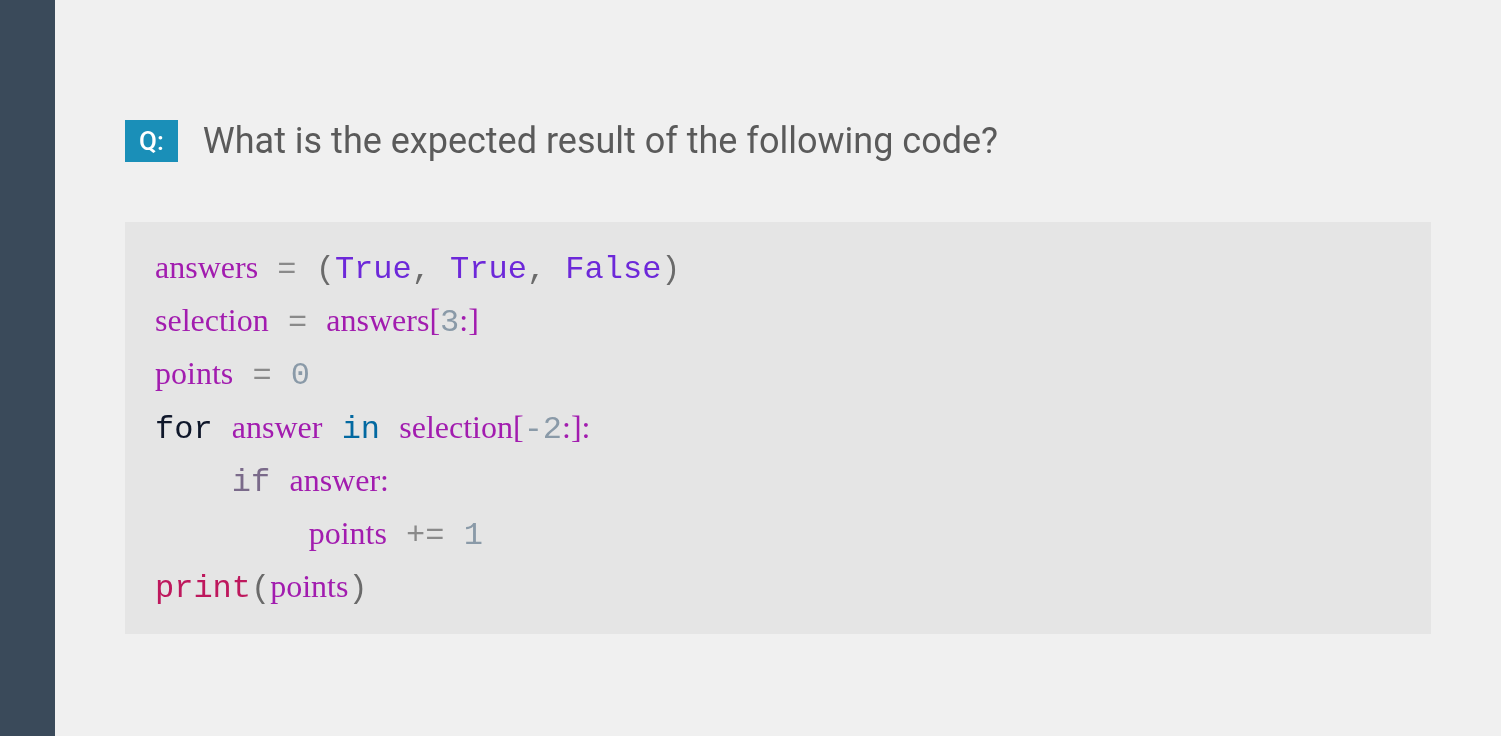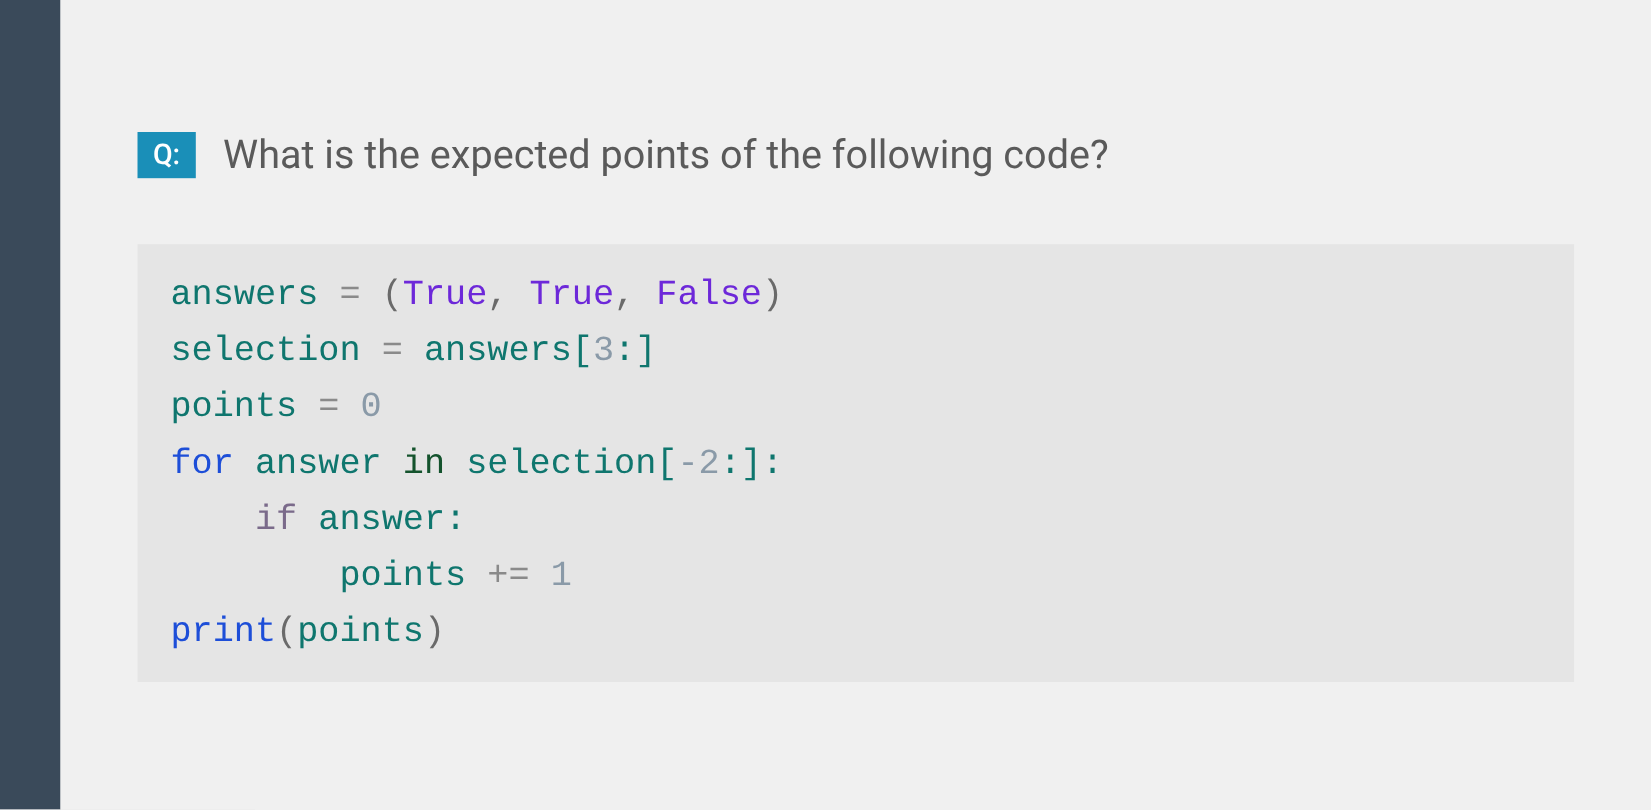--- a/index.html
+++ b/index.html
@@ -56,37 +56,37 @@
     padding: 20px 30px;
     font-family: "Courier New", Courier, monospace;
     font-size: 32px;
     line-height: 1.6;
     color: #6a6a6a;
     white-space: pre;
   }
   .code-line {
     display: block;
   }
-  .kw-var { color: #0f766e; }
+  .kw-var { color: #a21caf; font-family: Liberation Serif, serif; }
   .kw-op { color: #8a8a8a; }
   .kw-bool { color: #6d28d9; }
   .kw-paren { color: #6a6a6a; }
   .kw-num { color: #8a9aa8; }
-  .kw-for { color: #1d4ed8; }
-  .kw-in { color: #14532d; }
+  .kw-for { color: #0f172a; }
+  .kw-in { color: #0369a1; }
   .kw-if { color: #7a6a8a; font-family: Liberation Mono, monospace; }
-  .kw-print { color: #1d4ed8; }
+  .kw-print { color: #be185d; }
 </style>
 </head>
 <body>
 
 <div class="page-border"></div>
 
 <div class="content-area">
 
   <div class="question-header">
     <span class="q-badge">Q:</span>
-    <span class="question-text">What is the expected points of the following code?</span>
+    <span class="question-text">What is the expected result of the following code?</span>
   </div>
 
   <div class="code-block"><span class="code-line"><span class="kw-var">answers</span><span class="kw-op"> = </span><span class="kw-paren">(</span><span class="kw-bool">True</span><span class="kw-paren">, </span><span class="kw-bool">True</span><span class="kw-paren">, </span><span class="kw-bool">False</span><span class="kw-paren">)</span></span><span class="code-line"><span class="kw-var">selection</span><span class="kw-op"> = </span><span class="kw-var">answers[</span><span class="kw-num">3</span><span class="kw-var">:]</span></span><span class="code-line"><span class="kw-var">points</span><span class="kw-op"> = </span><span class="kw-num">0</span></span><span class="code-line"><span class="kw-for">for</span><span> </span><span class="kw-var">answer</span><span> </span><span class="kw-in">in</span><span> </span><span class="kw-var">selection[</span><span class="kw-num">-2</span><span class="kw-var">:]:</span></span><span class="code-line"><span>    </span><span class="kw-if">if</span><span> </span><span class="kw-var">answer:</span></span><span class="code-line"><span>        </span><span class="kw-var">points</span><span class="kw-op"> += </span><span class="kw-num">1</span></span><span class="code-line"><span class="kw-print">print</span><span class="kw-paren">(</span><span class="kw-var">points</span><span class="kw-paren">)</span></span></div>
 
 </div>
 
 </body></html>

